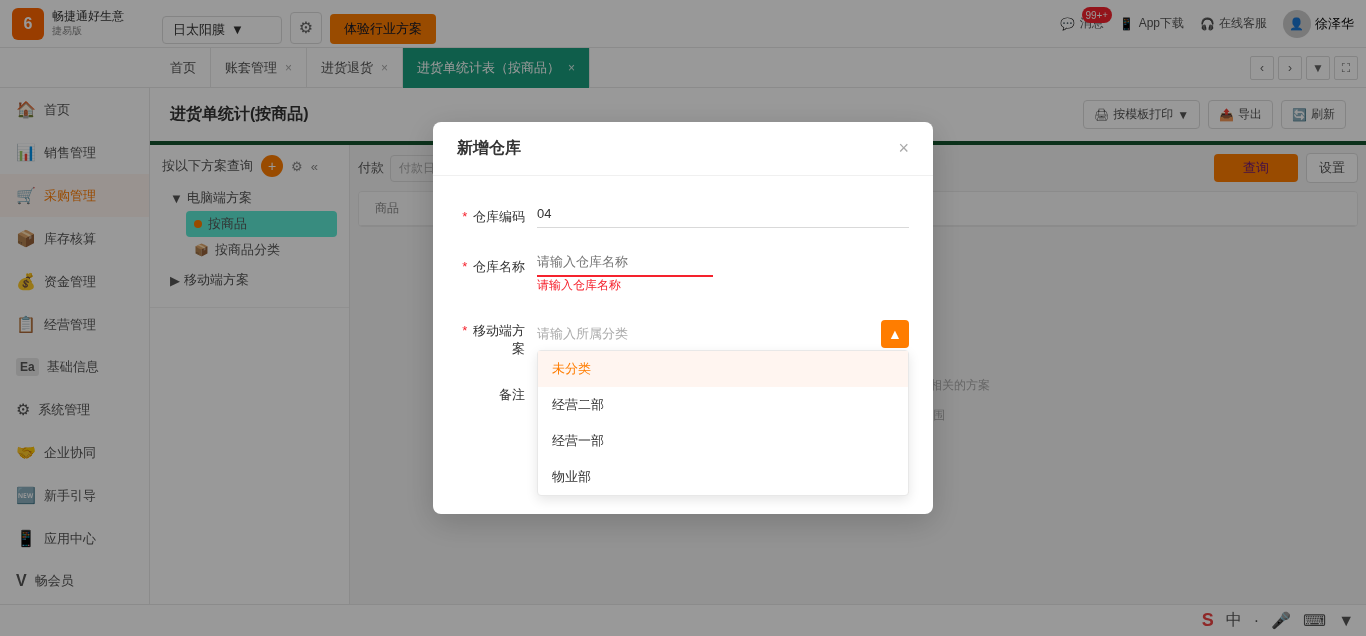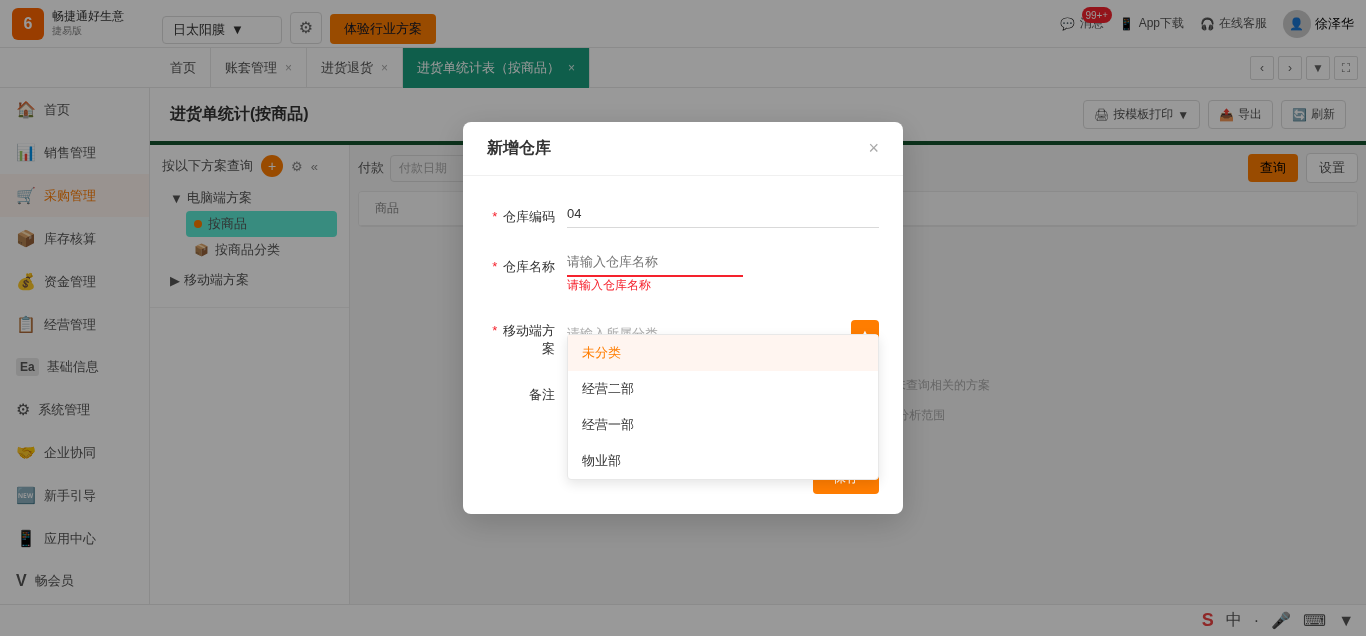--- a/index.html
+++ b/index.html
@@ -201,21 +201,21 @@
       z-index: 100;
     }
 
     
     .modal {
       position: fixed;
       top: 50%; left: 50%;
       transform: translate(-50%, -50%);
       background: #fff;
       border-radius: 8px;
-      width: 440px;
+      width: 500px;
       z-index: 200;
       box-shadow: 0 8px 32px rgba(0,0,0,0.18);
     }
     .modal-header {
       display: flex; align-items: center; justify-content: space-between;
       padding: 16px 24px;
       border-bottom: 1px solid #f0f0f0;
     }
     .modal-title { font-size: 16px; font-weight: bold; color: #333; }
     .modal-close { font-size: 18px; color: #aaa; cursor: pointer; }
@@ -259,21 +259,21 @@
     }
     .dropdown-chevron {
       width: 28px; height: 28px;
       background: #ff7d00;
       border-radius: 4px;
       display: flex; align-items: center; justify-content: center;
       color: #fff; font-size: 14px;
     }
     .dropdown-list {
       position: absolute;
-      left: 0; top: 20px;
+      left: 0; top: 36px;
       width: 100%;
       background: #fff;
       border: 1px solid #e8e8e8;
       border-radius: 4px;
       z-index: 300;
       box-shadow: 0 4px 12px rgba(0,0,0,0.1);
     }
     .dropdown-item {
       padding: 9px 14px;
       font-size: 13px;
@@ -338,23 +338,23 @@
     }
     .query-input-box {
       border: 1px solid #ddd;
       border-radius: 4px;
       padding: 4px 8px;
       font-size: 12px;
       color: #aaa;
       width: 120px;
     }
     .query-btn {
-      padding: 5px 12px;
+      padding: 5px 29px;
       background: #ff7d00;
-      color: #000000;
+      color: #701a75;
       border: none;
       border-radius: 4px;
       cursor: pointer;
       font-size: 13px;
     }
     .settings-btn {
       padding: 5px 12px;
       background: #fff;
       color: #555;
       border: 1px solid #ddd;

